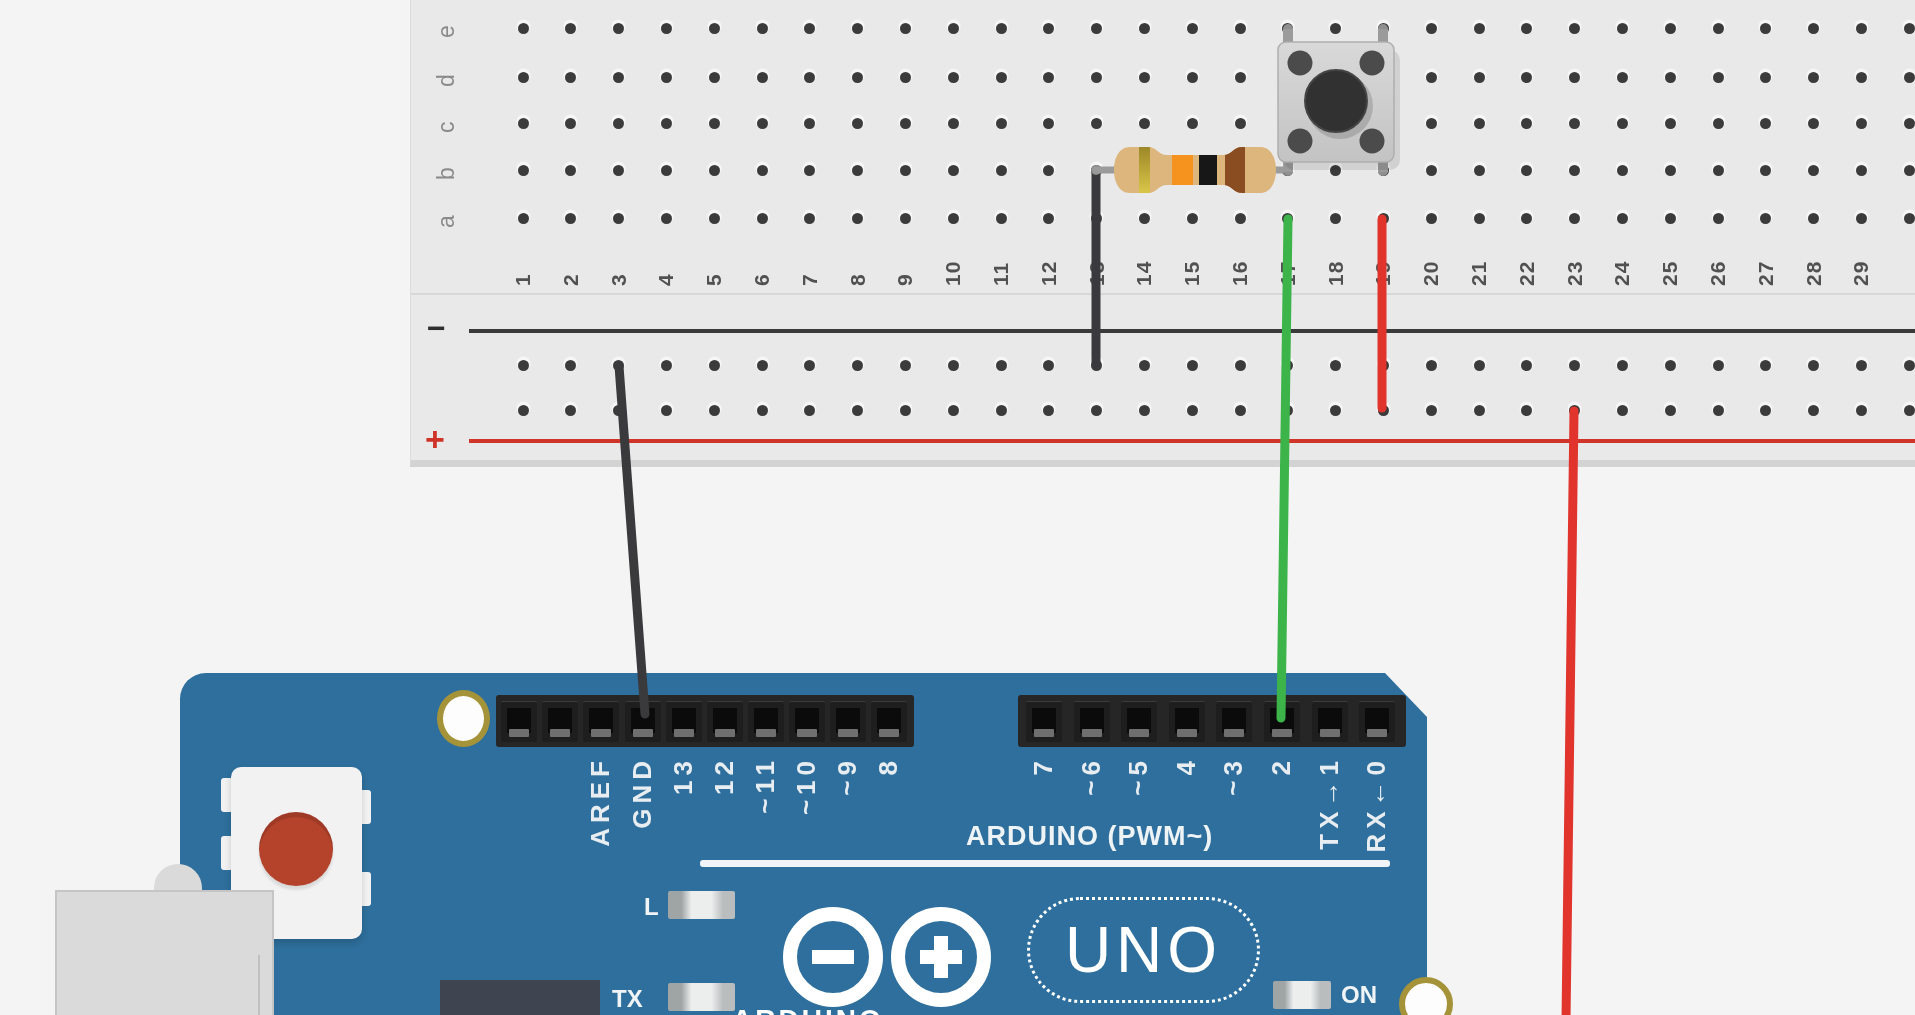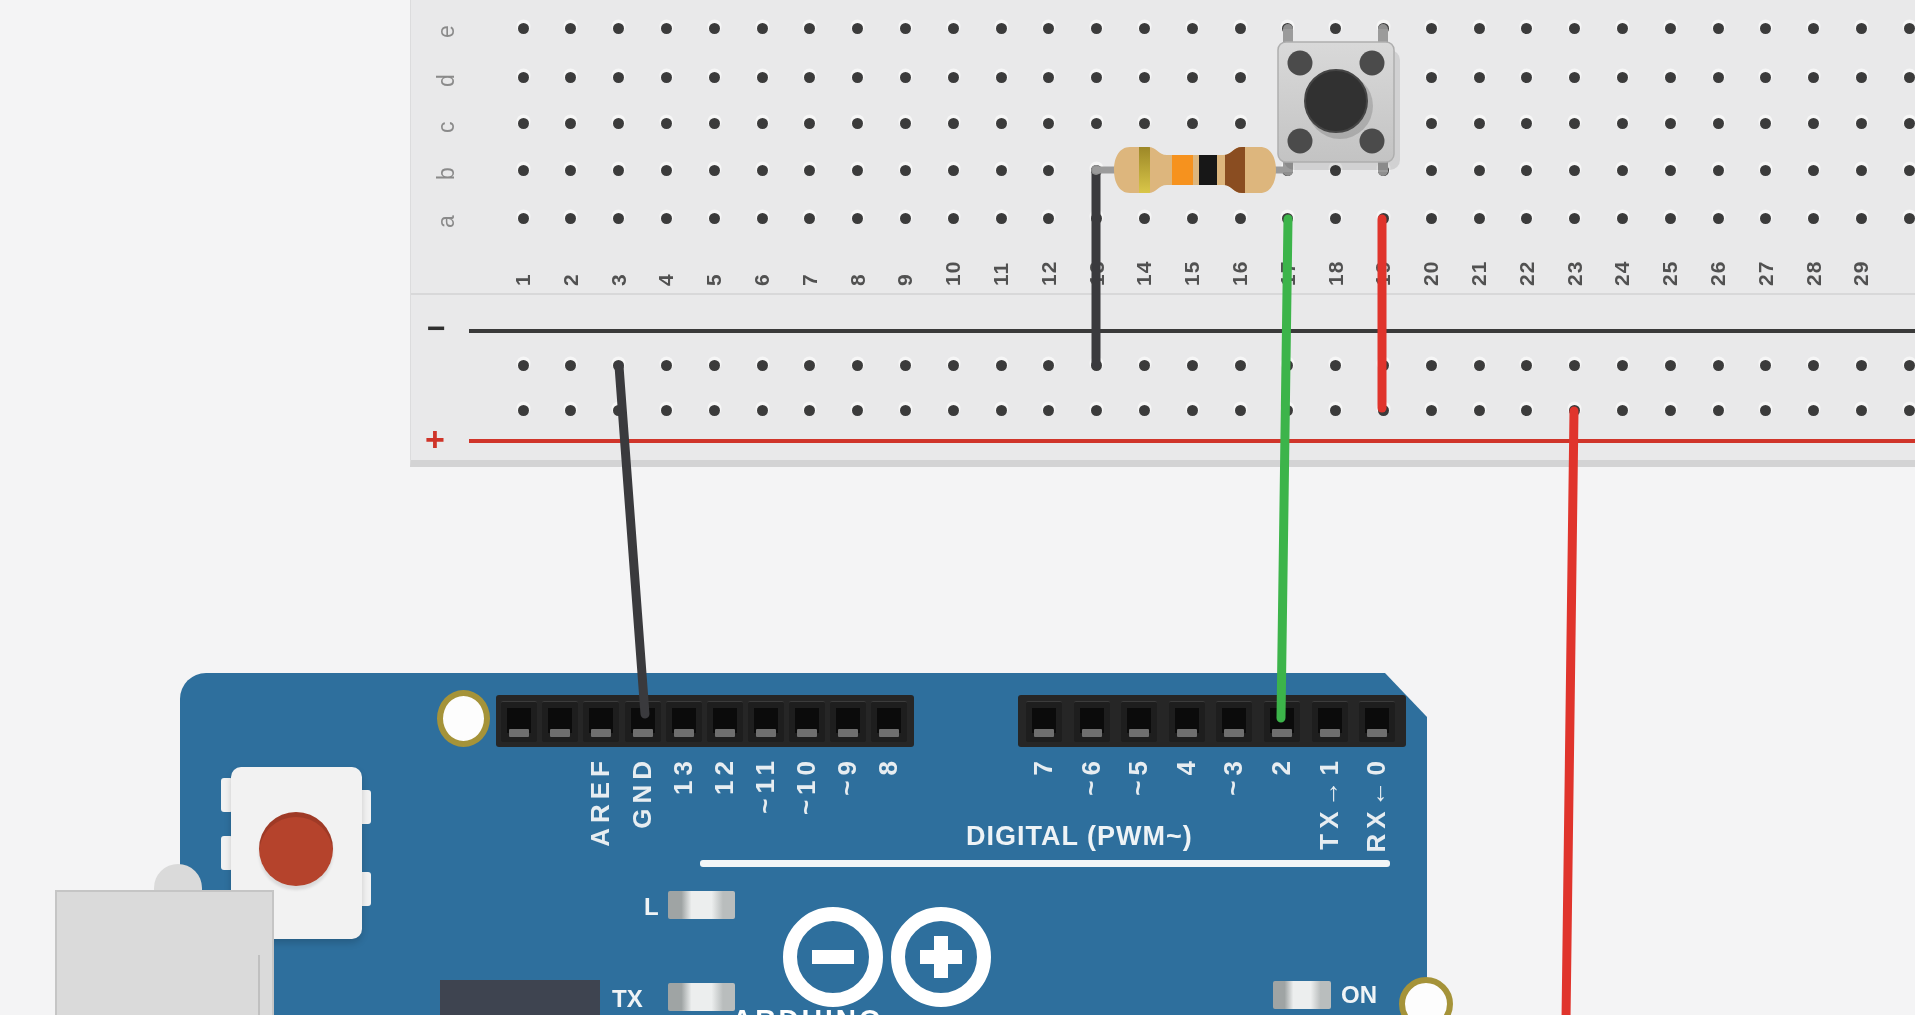--- a/index.html
+++ b/index.html
@@ -370,31 +370,34 @@
       <div class="socket" style="left: 1216px;"></div>
       <span class="pinlabel" style="left: 1220px;">~3</span>
       <div class="socket" style="left: 1264px;"></div>
       <span class="pinlabel" style="left: 1268px;">2</span>
       <div class="socket" style="left: 1312px;"></div>
       <span class="pinlabel" style="left: 1316px;">TX→1</span>
       <div class="socket" style="left: 1359px;"></div>
       <span class="pinlabel" style="left: 1363px;">RX←0</span>
     </div>
 
-  <div id="digital-label">DIGITAL (PWM~)</div>
+  <div id="digital-label">ARDUINO (PWM~)</div>
   <div id="digital-underline"></div>
 
   <svg id="logo-svg" width="216" height="113">
     <circle cx="55" cy="55" r="43" fill="none" stroke="#ffffff" stroke-width="14"></circle>
     <circle cx="163" cy="55" r="43" fill="none" stroke="#ffffff" stroke-width="14"></circle>
     <rect x="34" y="48" width="42" height="14" fill="#ffffff"></rect>
     <rect x="142" y="48" width="42" height="14" fill="#ffffff"></rect>
     <rect x="156" y="34" width="14" height="42" fill="#ffffff"></rect>
   </svg>
 
+  <div id="uno-badge">
+    <span>UNO</span>
+  </div>
   <div id="brand-label">ARDUINO</div>
 
   <div id="led-l-bar" class="led-bar"></div>
   <div id="led-l-label" class="led-label">L</div>
   <div id="led-tx-bar" class="led-bar"></div>
   <div id="led-tx-label" class="led-label">TX</div>
   <div id="led-on-bar" class="led-bar"></div>
   <div id="led-on-label" class="led-label">ON</div>
 
   <svg id="overlay" width="1915" height="1015" viewBox="0 0 1915 1015">

